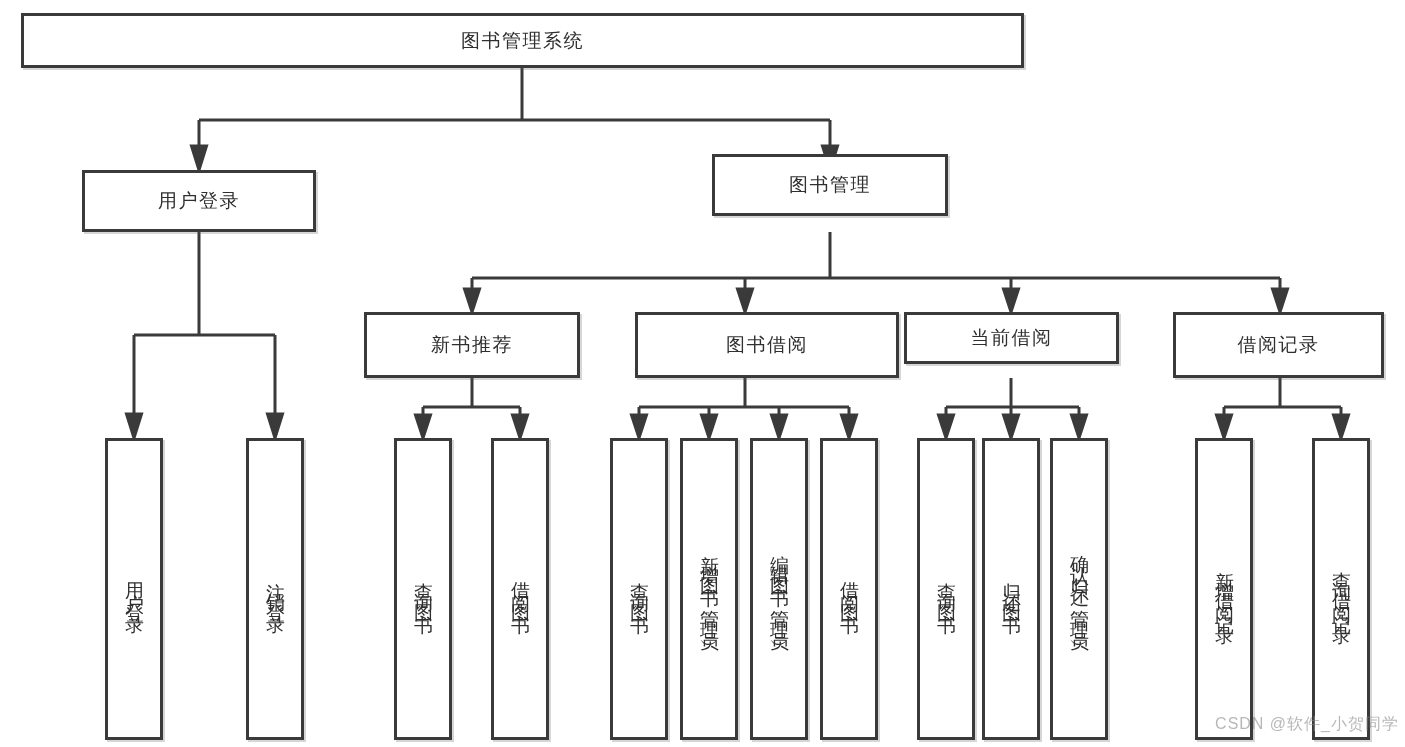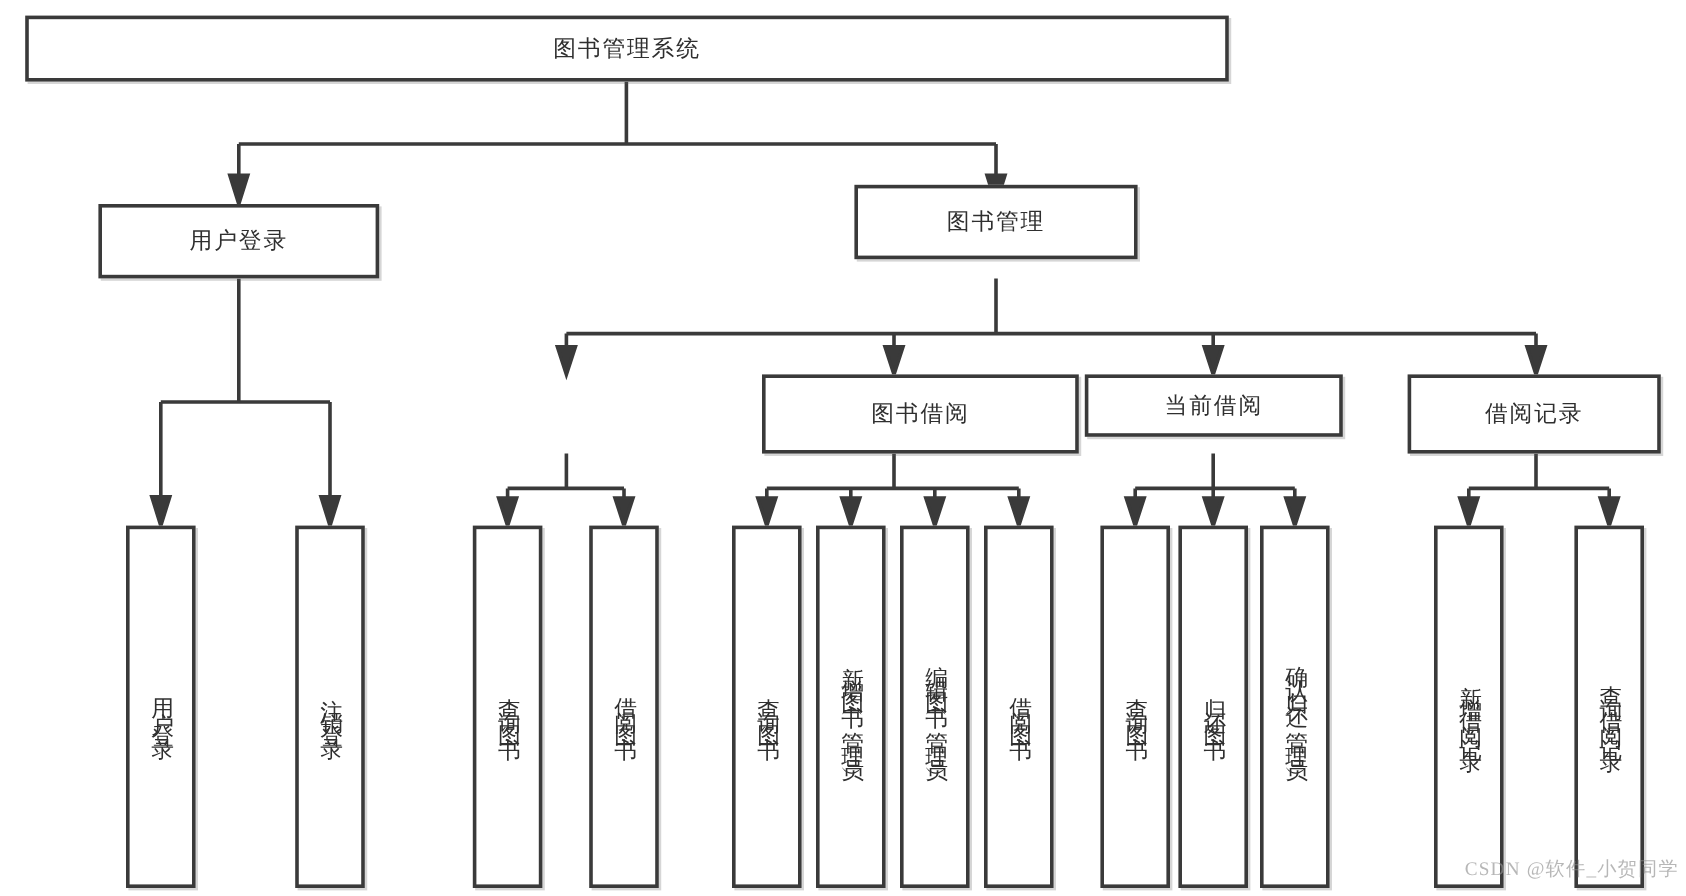--- a/index.html
+++ b/index.html
@@ -1,19 +1,19 @@
 <!DOCTYPE html>
 <html><head>
 <meta charset="utf-8">
 <style>
   * { margin:0; padding:0; box-sizing:border-box; }
   html,body { background:#ffffff; }
   .canvas {
     position:relative; width:1405px; height:747px; background:#ffffff;
-    font-family:Liberation Serif, serif; overflow:hidden;
+    font-family:Liberation Sans, sans-serif; overflow:hidden;
   }
   svg.connectors { position:absolute; left:0; top:0; width:1405px; height:747px; }
   .box {
     position:absolute; border:3px solid #3a3a3a; background:#ffffff;
     display:flex; align-items:center; justify-content:center;
     color:#2f2f2f; box-shadow:2px 2px 0 rgba(90,90,90,0.25);
   }
   .hlabel { font-size:19px; letter-spacing:1.5px; white-space:nowrap; }
   .vtext {
     writing-mode:vertical-rl; text-orientation:mixed;
@@ -83,20 +83,23 @@
     <span class="hlabel">图书管理系统</span>
   </div>
 
   <div class="box" style="left:82px;top:170px;width:234px;height:62px">
     <span class="hlabel">用户登录</span>
   </div>
   <div class="box" style="left:712px;top:154px;width:236px;height:62px">
     <span class="hlabel">图书管理</span>
   </div>
 
+  <div class="box" style="left:364px;top:312px;width:216px;height:66px">
+    <span class="hlabel">新书推荐</span>
+  </div>
   <div class="box" style="left:635px;top:312px;width:264px;height:66px">
     <span class="hlabel">图书借阅</span>
   </div>
   <div class="box" style="left:904px;top:312px;width:215px;height:52px">
     <span class="hlabel">当前借阅</span>
   </div>
   <div class="box" style="left:1173px;top:312px;width:211px;height:66px">
     <span class="hlabel">借阅记录</span>
   </div>
 

